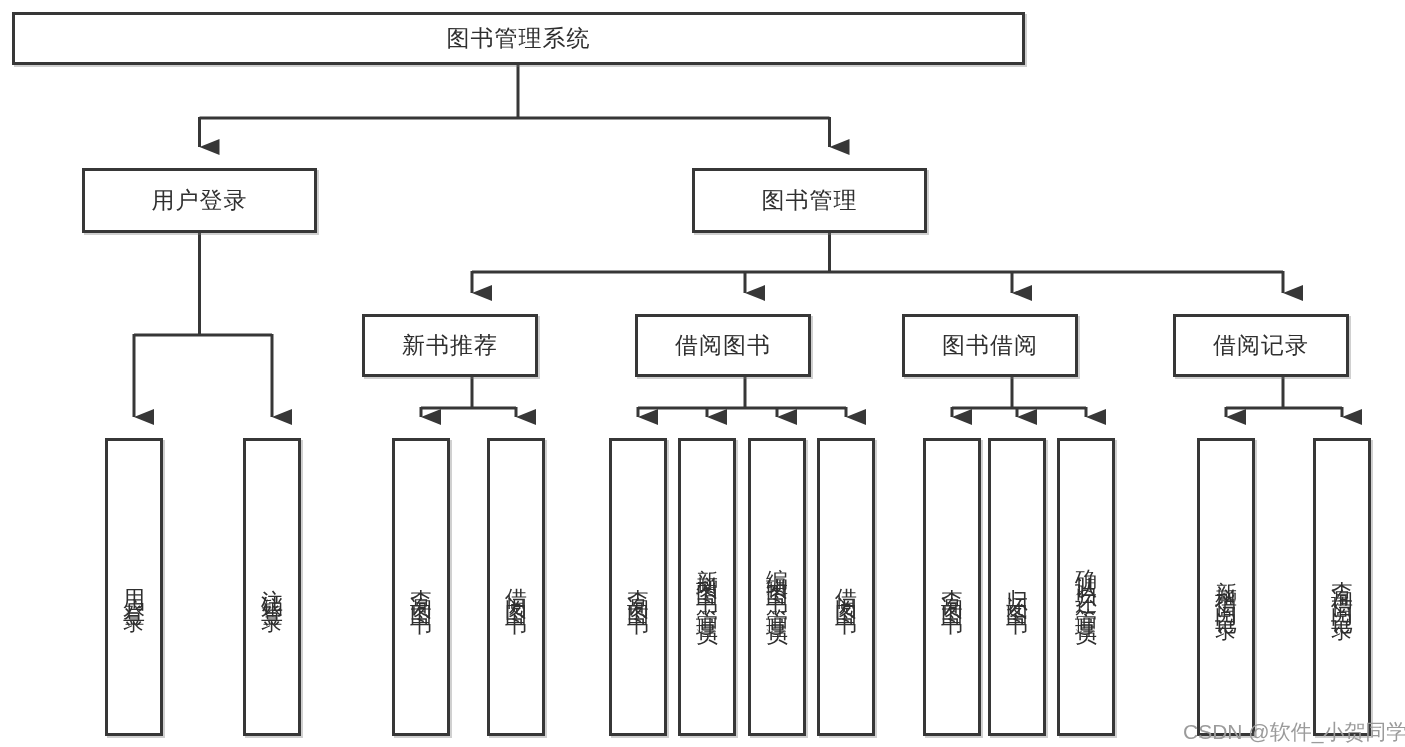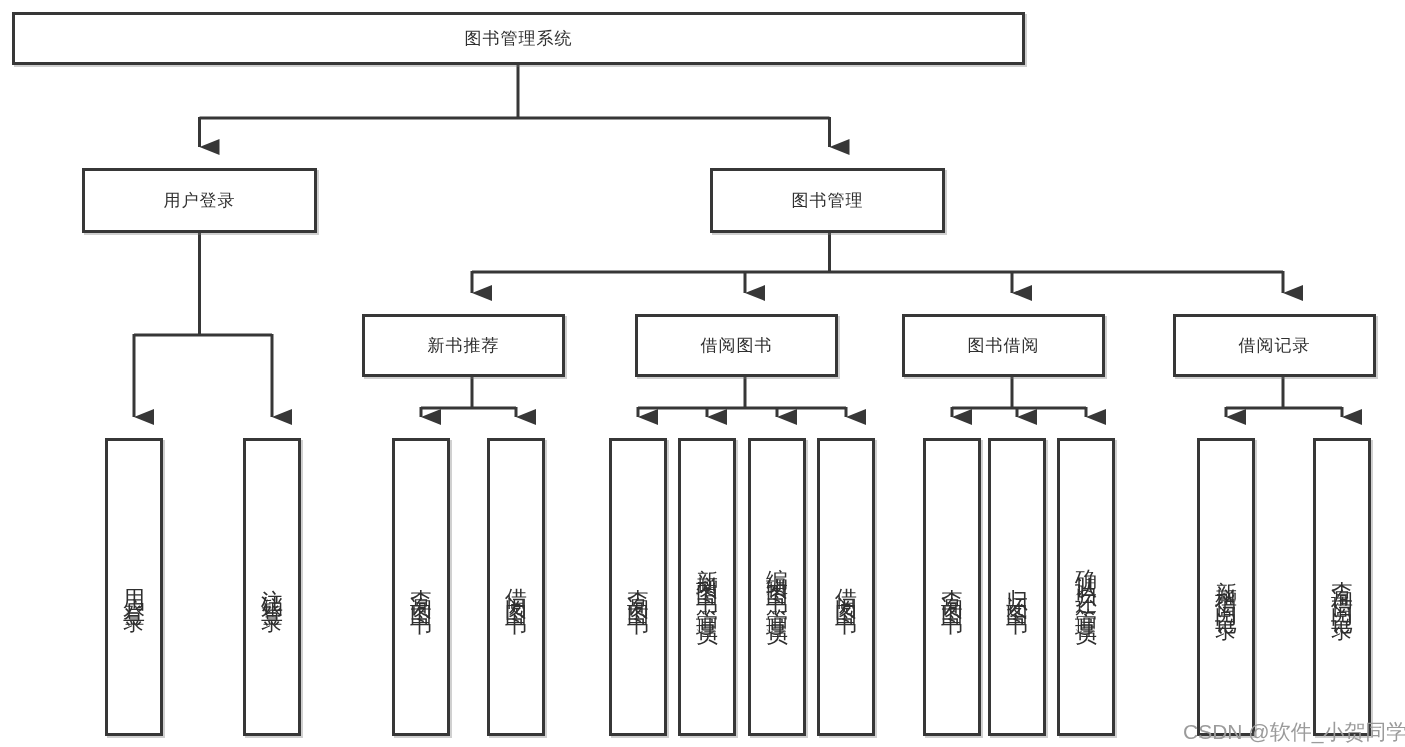--- a/index.html
+++ b/index.html
@@ -28,30 +28,30 @@
     box-sizing: border-box;
     border: 3px solid #373737;
     background: #ffffff;
     color: #2f2f2f;
     display: flex;
     align-items: center;
     justify-content: center;
     box-shadow: 2px 2px 0 rgba(120,120,120,0.35);
   }
   .hlabel {
-    font-size: 17px;
+    font-size: 23px;
     letter-spacing: 1px;
     white-space: nowrap;
   }
   .root {
     left: 12px; top: 12px;
     width: 1013px; height: 53px;
   }
   .lvl2 { top: 168px; width: 235px; height: 65px; }
-  .lvl3 { top: 314px; width: 203px; height: 63px; }
+  .lvl3 { top: 314px; width: 176px; height: 63px; }
   .leaf {
     top: 438px;
     width: 58px; height: 298px;
   }
   .vlabel {
     writing-mode: vertical-rl;
     text-orientation: mixed;
     font-size: 22px;
     letter-spacing: 8px;
     line-height: 1;
@@ -121,21 +121,21 @@
     </g>
   </svg>
 
   <div class="node root">
     <span class="hlabel">图书管理系统</span>
   </div>
 
   <div class="node lvl2" style="left:82px;">
     <span class="hlabel">用户登录</span>
   </div>
-  <div class="node lvl2" style="left:710px;">
+  <div class="node lvl2" style="left:692px;">
     <span class="hlabel">图书管理</span>
   </div>
 
   <div class="node lvl3" style="left:362px;">
     <span class="hlabel">新书推荐</span>
   </div>
   <div class="node lvl3" style="left:635px;">
     <span class="hlabel">借阅图书</span>
   </div>
   <div class="node lvl3" style="left:902px;">

